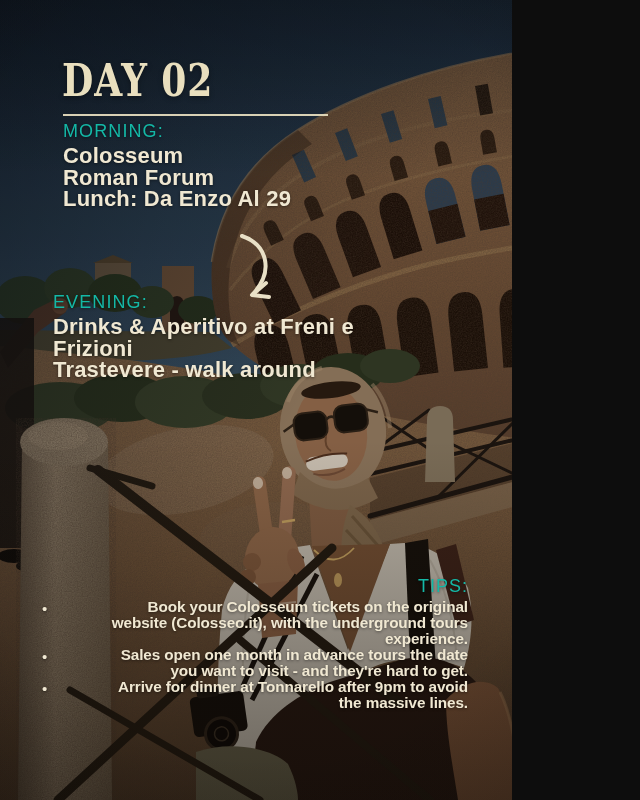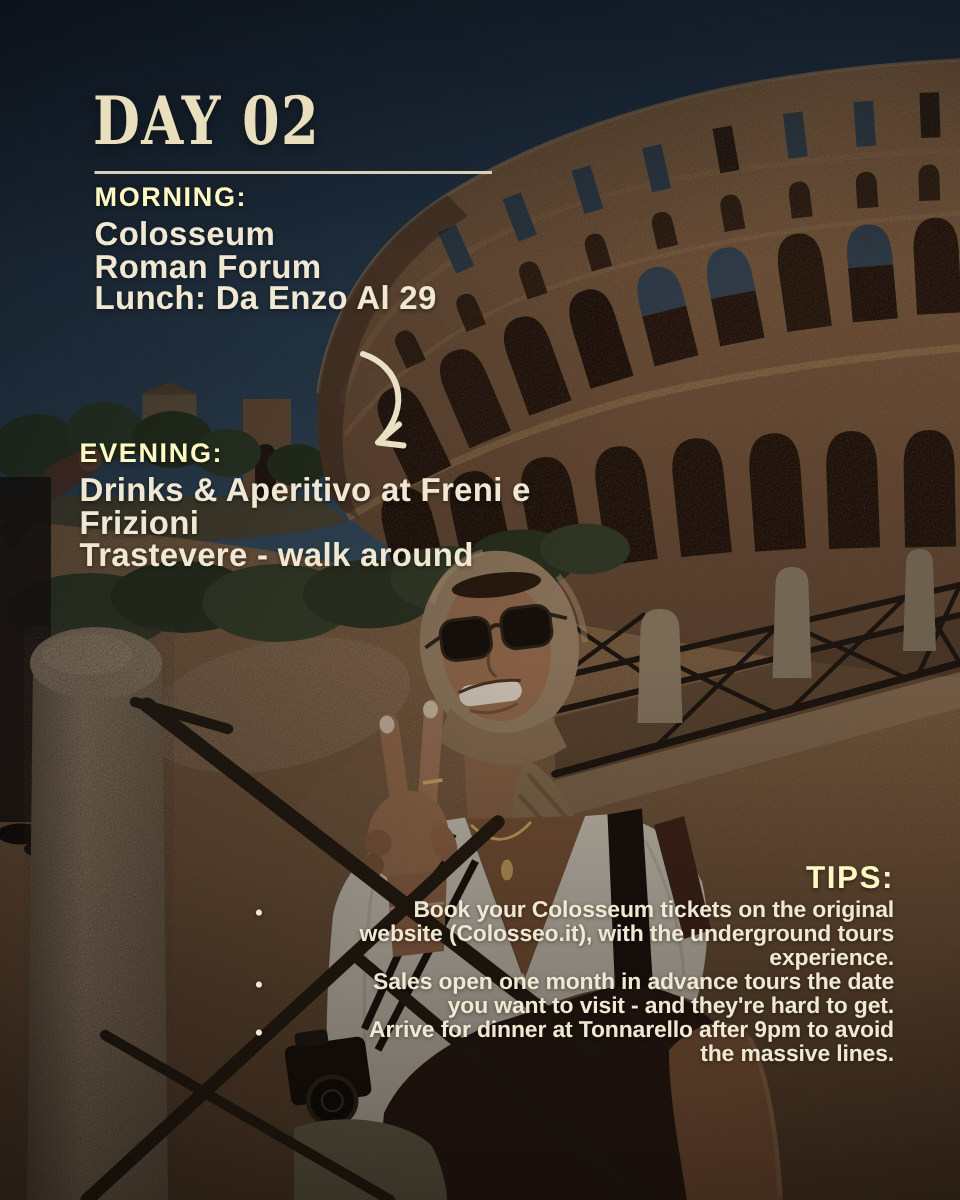--- a/index.html
+++ b/index.html
@@ -1,43 +1,43 @@
 <!DOCTYPE html>
 <html><head>
 <meta charset="utf-8">
 <style>
   html,body{margin:0;padding:0;background:#0d0d0d;}
-  .canvas{position:relative;width:640px;height:800px;overflow:hidden;
+  .canvas{position:relative;width:512px;height:800px;overflow:hidden;
           font-family:"Liberation Sans",sans-serif;}
   .canvas svg.photo{position:absolute;left:0;top:0;}
 
   
   .overlay{position:absolute;left:0;top:0;right:0;bottom:0;pointer-events:none;}
   .ov-flat{background:rgba(24,18,12,.17);}
   .ov-topleft{background:linear-gradient(118deg,rgba(6,10,16,.50) 0%,rgba(6,10,16,.20) 30%,rgba(6,10,16,0) 55%);}
   .ov-vert{background:linear-gradient(to bottom,rgba(8,10,14,.38) 0%,rgba(8,10,14,0) 22%,rgba(8,10,14,0) 55%,rgba(12,8,4,.45) 100%);}
   .ov-rad{background:radial-gradient(120% 90% at 50% 45%,rgba(0,0,0,0) 55%,rgba(10,8,6,.38) 100%);}
 
   
   .txt{position:absolute;left:0;top:0;right:0;bottom:0;}
   .title{position:absolute;left:62px;top:58px;margin:0;
          font-family:"DejaVu Serif",serif;font-weight:700;font-size:41px;line-height:1.05;
          color:#e9dfbe;letter-spacing:1px;transform:scale(.88,1.08);transform-origin:left top;
          text-shadow:0 2px 6px rgba(0,0,0,.35);}
   .rule{position:absolute;left:63px;top:114px;width:265px;height:2px;background:#e4dbbd;opacity:.95;}
 
   .sec{position:absolute;color:#f0e8d2;text-shadow:0 1px 3px rgba(0,0,0,.45);}
-  .sec .head{font-size:18px;font-weight:700;letter-spacing:1.1px;color:#fef9c3;
+  .sec .head{font-size:18px;font-weight:400;letter-spacing:1.1px;color:#14b8a6;
              line-height:20px;margin:0 0 4px 0;}
   .sec .line{font-size:22px;font-weight:700;line-height:21.5px;letter-spacing:.2px;white-space:pre-line;}
   #morning{left:63px;top:121px;width:300px;}
   #evening{left:53px;top:292px;width:302px;}
 
   #tips{right:44px;top:576px;width:426px;text-align:right;}
-  #tips .head{font-size:21px;letter-spacing:1px;margin:0 0 3px 0;}
+  #tips .head{font-size:18px;letter-spacing:1px;margin:0 0 3px 0;}
   #tips .tip{display:flex;align-items:flex-start;}
   #tips .bullet{flex:none;width:24px;text-align:left;font-size:15px;line-height:19.5px;}
   #tips .tip-text{flex:1;font-size:15.3px;font-weight:700;line-height:16px;
                   letter-spacing:-.1px;white-space:pre-line;}
 
   .arrow-svg{position:absolute;left:228px;top:230px;}
 </style>
 </head>
 <body>
 

